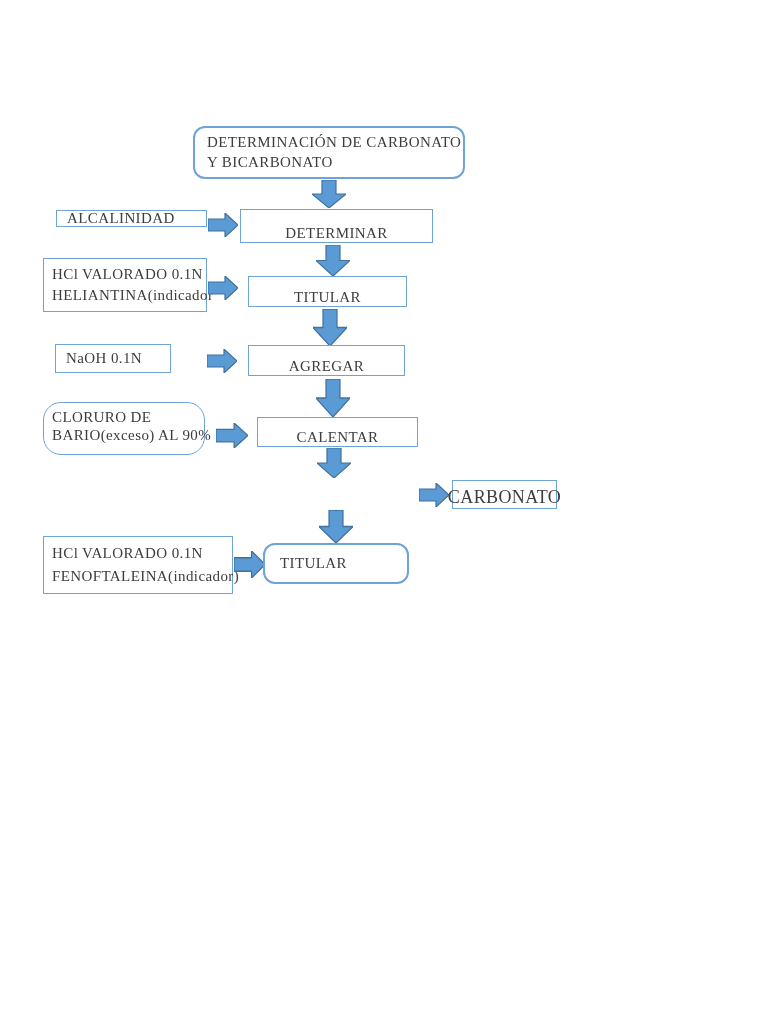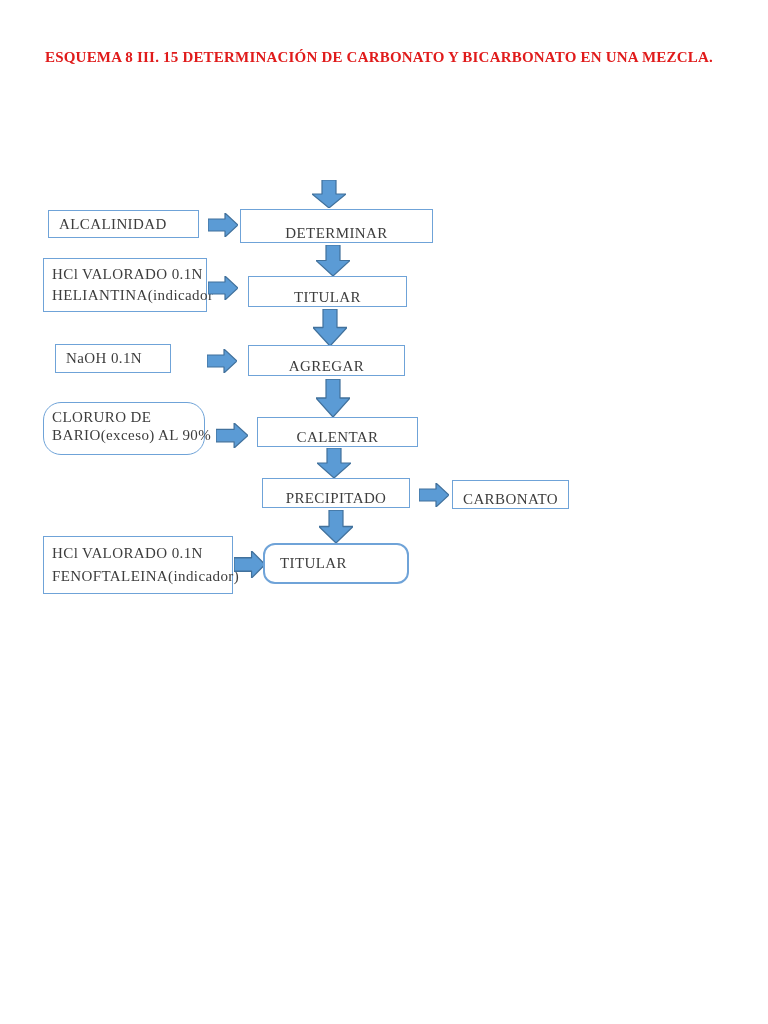--- a/index.html
+++ b/index.html
@@ -63,30 +63,33 @@
     stroke: var(--arrow-stroke);
     stroke-width: 1.2;
     stroke-linejoin: round;
   }
 </style>
 </head>
 <body>
 
 <div class="page">
 
-  <div class="doc-title">ESQUEMA 8 III. 15 DETERMINACIÓN DE CARBONATO Y BICARBONATO EN UNA MEZCLA.</div>
 
+  <div class="box twolines rounded" style="left:193px; top:126px; width:272px; height:53px; padding-left:12px;">
+    <span class="line">DETERMINACIÓN DE CARBONATO</span>
+    <span class="line">Y BICARBONATO</span>
+  </div>
 
   <div class="arrow" style="left:312px; top:180px;">
     <svg width="34" height="28" viewBox="0 0 34 30" preserveAspectRatio="none">
         <polygon points="10,0 24,0 24,15 34,15 17,30 0,15 10,15"></polygon>
       </svg>
   </div>
 
-  <div class="box leftpad" style="left:48px; top:210px; width:151px; height:28px;">
+  <div class="box leftpad" style="left:56px; top:210px; width:151px; height:17px;">
     <span class="line">ALCALINIDAD</span>
   </div>
   <div class="arrow" style="left:208px; top:213px;">
     <svg width="30" height="24" viewBox="0 0 30 24" preserveAspectRatio="none">
         <polygon points="0,6 17,6 17,0 30,12 17,24 17,18 0,18"></polygon>
       </svg>
   </div>
   <div class="box center" style="left:240px; top:209px; width:193px; height:34px;">
     <span class="line">DETERMINAR</span>
   </div>
@@ -146,29 +149,26 @@
   <div class="box center" style="left:257px; top:417px; width:161px; height:30px;">
     <span class="line">CALENTAR</span>
   </div>
 
   <div class="arrow" style="left:317px; top:448px;">
     <svg width="34" height="30" viewBox="0 0 34 30" preserveAspectRatio="none">
         <polygon points="10,0 24,0 24,15 34,15 17,30 0,15 10,15"></polygon>
       </svg>
   </div>
 
-  <div class="box center" style="left:262px; top:478px; width:148px; height:30px;">
-    <span class="line">PRECIPITADO</span>
-  </div>
   <div class="arrow" style="left:419px; top:483px;">
     <svg width="30" height="24" viewBox="0 0 30 24" preserveAspectRatio="none">
         <polygon points="0,6 17,6 17,0 30,12 17,24 17,18 0,18"></polygon>
       </svg>
   </div>
-  <div class="box center" style="left:452px; top:480px; width:117px; height:29px; font-size:15px;">
+  <div class="box center" style="left:452px; top:480px; width:105px; height:29px; font-size:18px;">
     <span class="line">CARBONATO</span>
   </div>
 
   <div class="arrow" style="left:319px; top:510px;">
     <svg width="34" height="33" viewBox="0 0 34 30" preserveAspectRatio="none">
         <polygon points="10,0 24,0 24,15 34,15 17,30 0,15 10,15"></polygon>
       </svg>
   </div>
 
   <div class="box twolines" style="left:43px; top:536px; width:190px; height:58px;">

